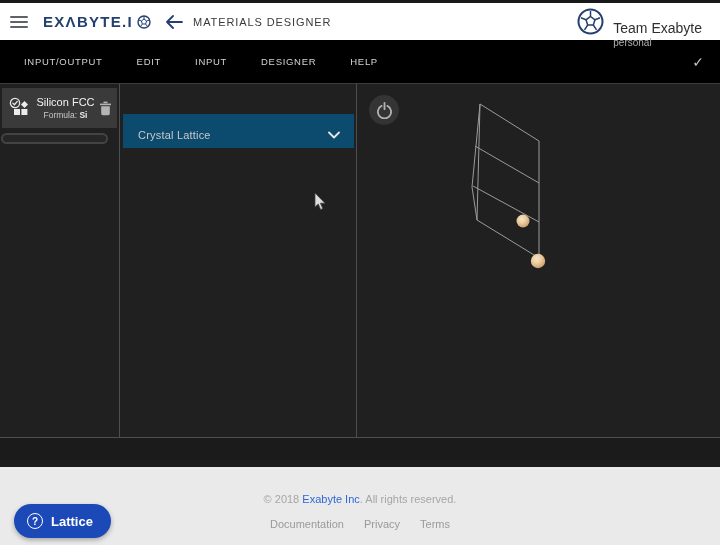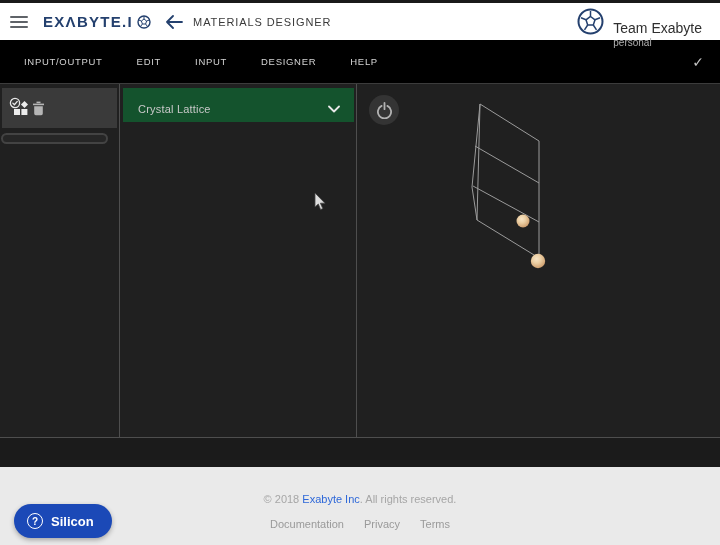--- a/index.html
+++ b/index.html
@@ -34,21 +34,21 @@
   .viewer-panel { flex:1; position:relative; }
 
   .material-item { margin:0 2px; height:40px; background:#3a3a3a; display:flex; align-items:center; padding:0 5px 0 6px; cursor:pointer; }
   .material-text { flex:1; text-align:center; }
   .material-name { font-size:11px; color:#f2f2f2; }
   .material-formula { font-size:8.5px; color:#c9c9c9; margin-top:2px; }
   .material-formula b { color:#e8e8e8; }
   .trash { cursor:pointer; display:flex; }
   .progress-pill { margin:5px 11px 0 1px; height:11px; border:2px solid #434343; border-radius:7px; background:#262626; cursor:pointer; }
 
-  .acc-row { height:34px; background:#14532d; display:flex; align-items:center; justify-content:space-between; padding:8px 14px 0 15px; cursor:pointer; }
+  .acc-row { height:34px; background:#0c4a6e; display:flex; align-items:center; justify-content:space-between; padding:8px 14px 0 15px; cursor:pointer;margin-top:26px; }
   .acc-row + .acc-row { border-top:1px solid #2b2b2b; }
   .acc-label { font-size:11px; color:#c9c9c9; letter-spacing:0.2px; }
 
   .power-btn { position:absolute; left:12px; top:11px; width:30px; height:30px; border-radius:50%; background:#343434; border:none; display:flex; align-items:center; justify-content:center; cursor:pointer; }
   .scene { position:absolute; left:0; top:0; }
 
   
   .cursor { position:absolute; left:314px; top:193px; pointer-events:none; }
 
   
@@ -116,20 +116,24 @@
 
     <aside class="left-panel">
       <div class="material-item">
         <svg width="24" height="24" viewBox="0 0 24 24">
           <rect x="6" y="13" width="6" height="6" fill="#ececec"></rect>
           <rect x="13.4" y="13" width="6" height="6" fill="#ececec"></rect>
           <rect x="14" y="6" width="5" height="5" fill="#ececec" transform="rotate(45 16.5 8.5)"></rect>
           <circle cx="7" cy="7" r="4.6" fill="#3a3a3a" stroke="#e8e8e8" stroke-width="1.3"></circle>
           <path d="M4.8 7.1 L6.4 8.7 L9.3 5.4" stroke="#e8e8e8" stroke-width="1.3" fill="none" stroke-linecap="round" stroke-linejoin="round"></path>
         </svg>
+        <div class="material-text">
+          <div class="material-name">Silicon FCC</div>
+          <div class="material-formula"><span>Formula:</span> <b>Si</b></div>
+        </div>
         <div class="trash">
           <svg width="13" height="15" viewBox="0 0 13 15">
             <rect x="1" y="2.6" width="11" height="1.6" fill="#b5b5b5"></rect>
             <rect x="4.5" y="0.6" width="4" height="1.6" fill="#b5b5b5"></rect>
             <path d="M2.2 5.2 h8.6 v7.4 a1.6 1.6 0 0 1 -1.6 1.6 h-5.4 a1.6 1.6 0 0 1 -1.6 -1.6 z" fill="#b5b5b5"></path>
           </svg>
         </div>
       </div>
       <div class="progress-pill"></div>
     </aside>
@@ -184,19 +188,19 @@
     </div>
     <div class="footer-links">
       <a href="#">Documentation</a>
       <a href="#">Privacy</a>
       <a href="#">Terms</a>
     </div>
   </footer>
 
   <button class="support-btn">
     <span class="q-circle">?</span>
-    <span>Silicon</span>
+    <span>Lattice</span>
   </button>
 
   <svg class="cursor" width="12" height="18" viewBox="0 0 12 18">
     <path d="M1 0 L1 14 L4.3 11 L6.6 16.6 L8.8 15.6 L6.4 10.2 L11 10.2 Z" fill="#dedede" stroke="#444" stroke-width="0.8"></path>
   </svg>
 </div>
 
 </body></html>

